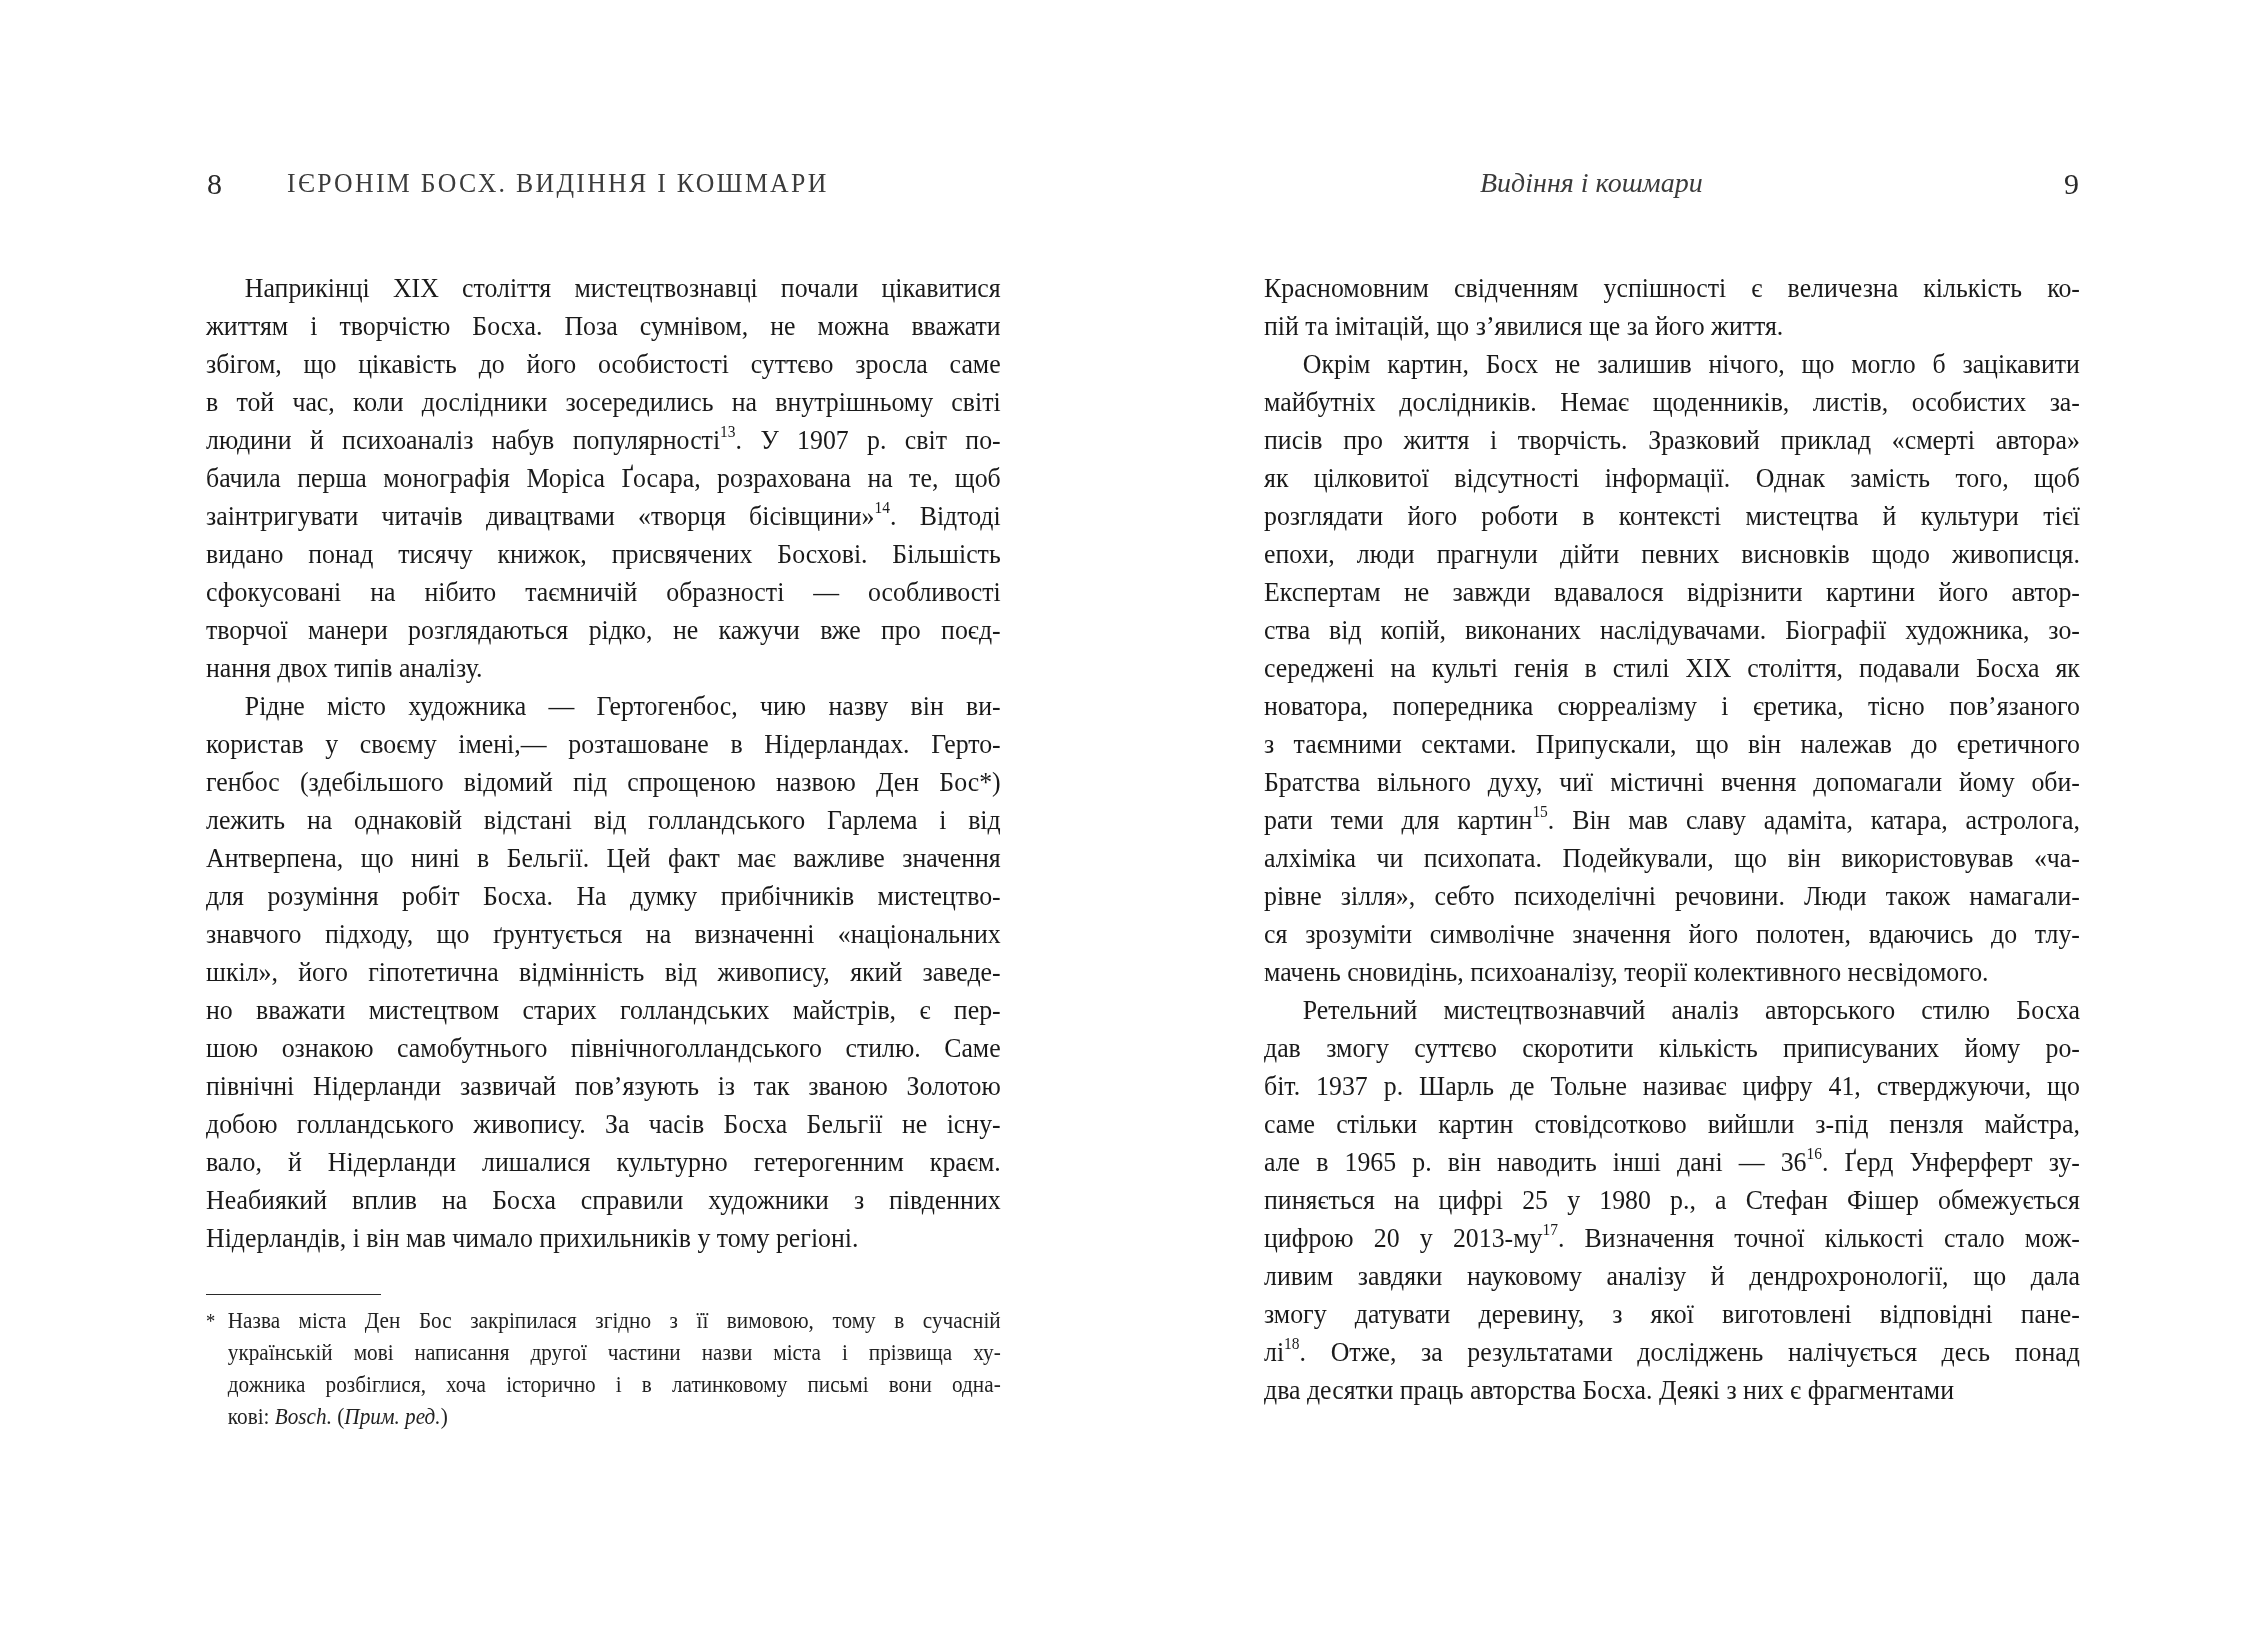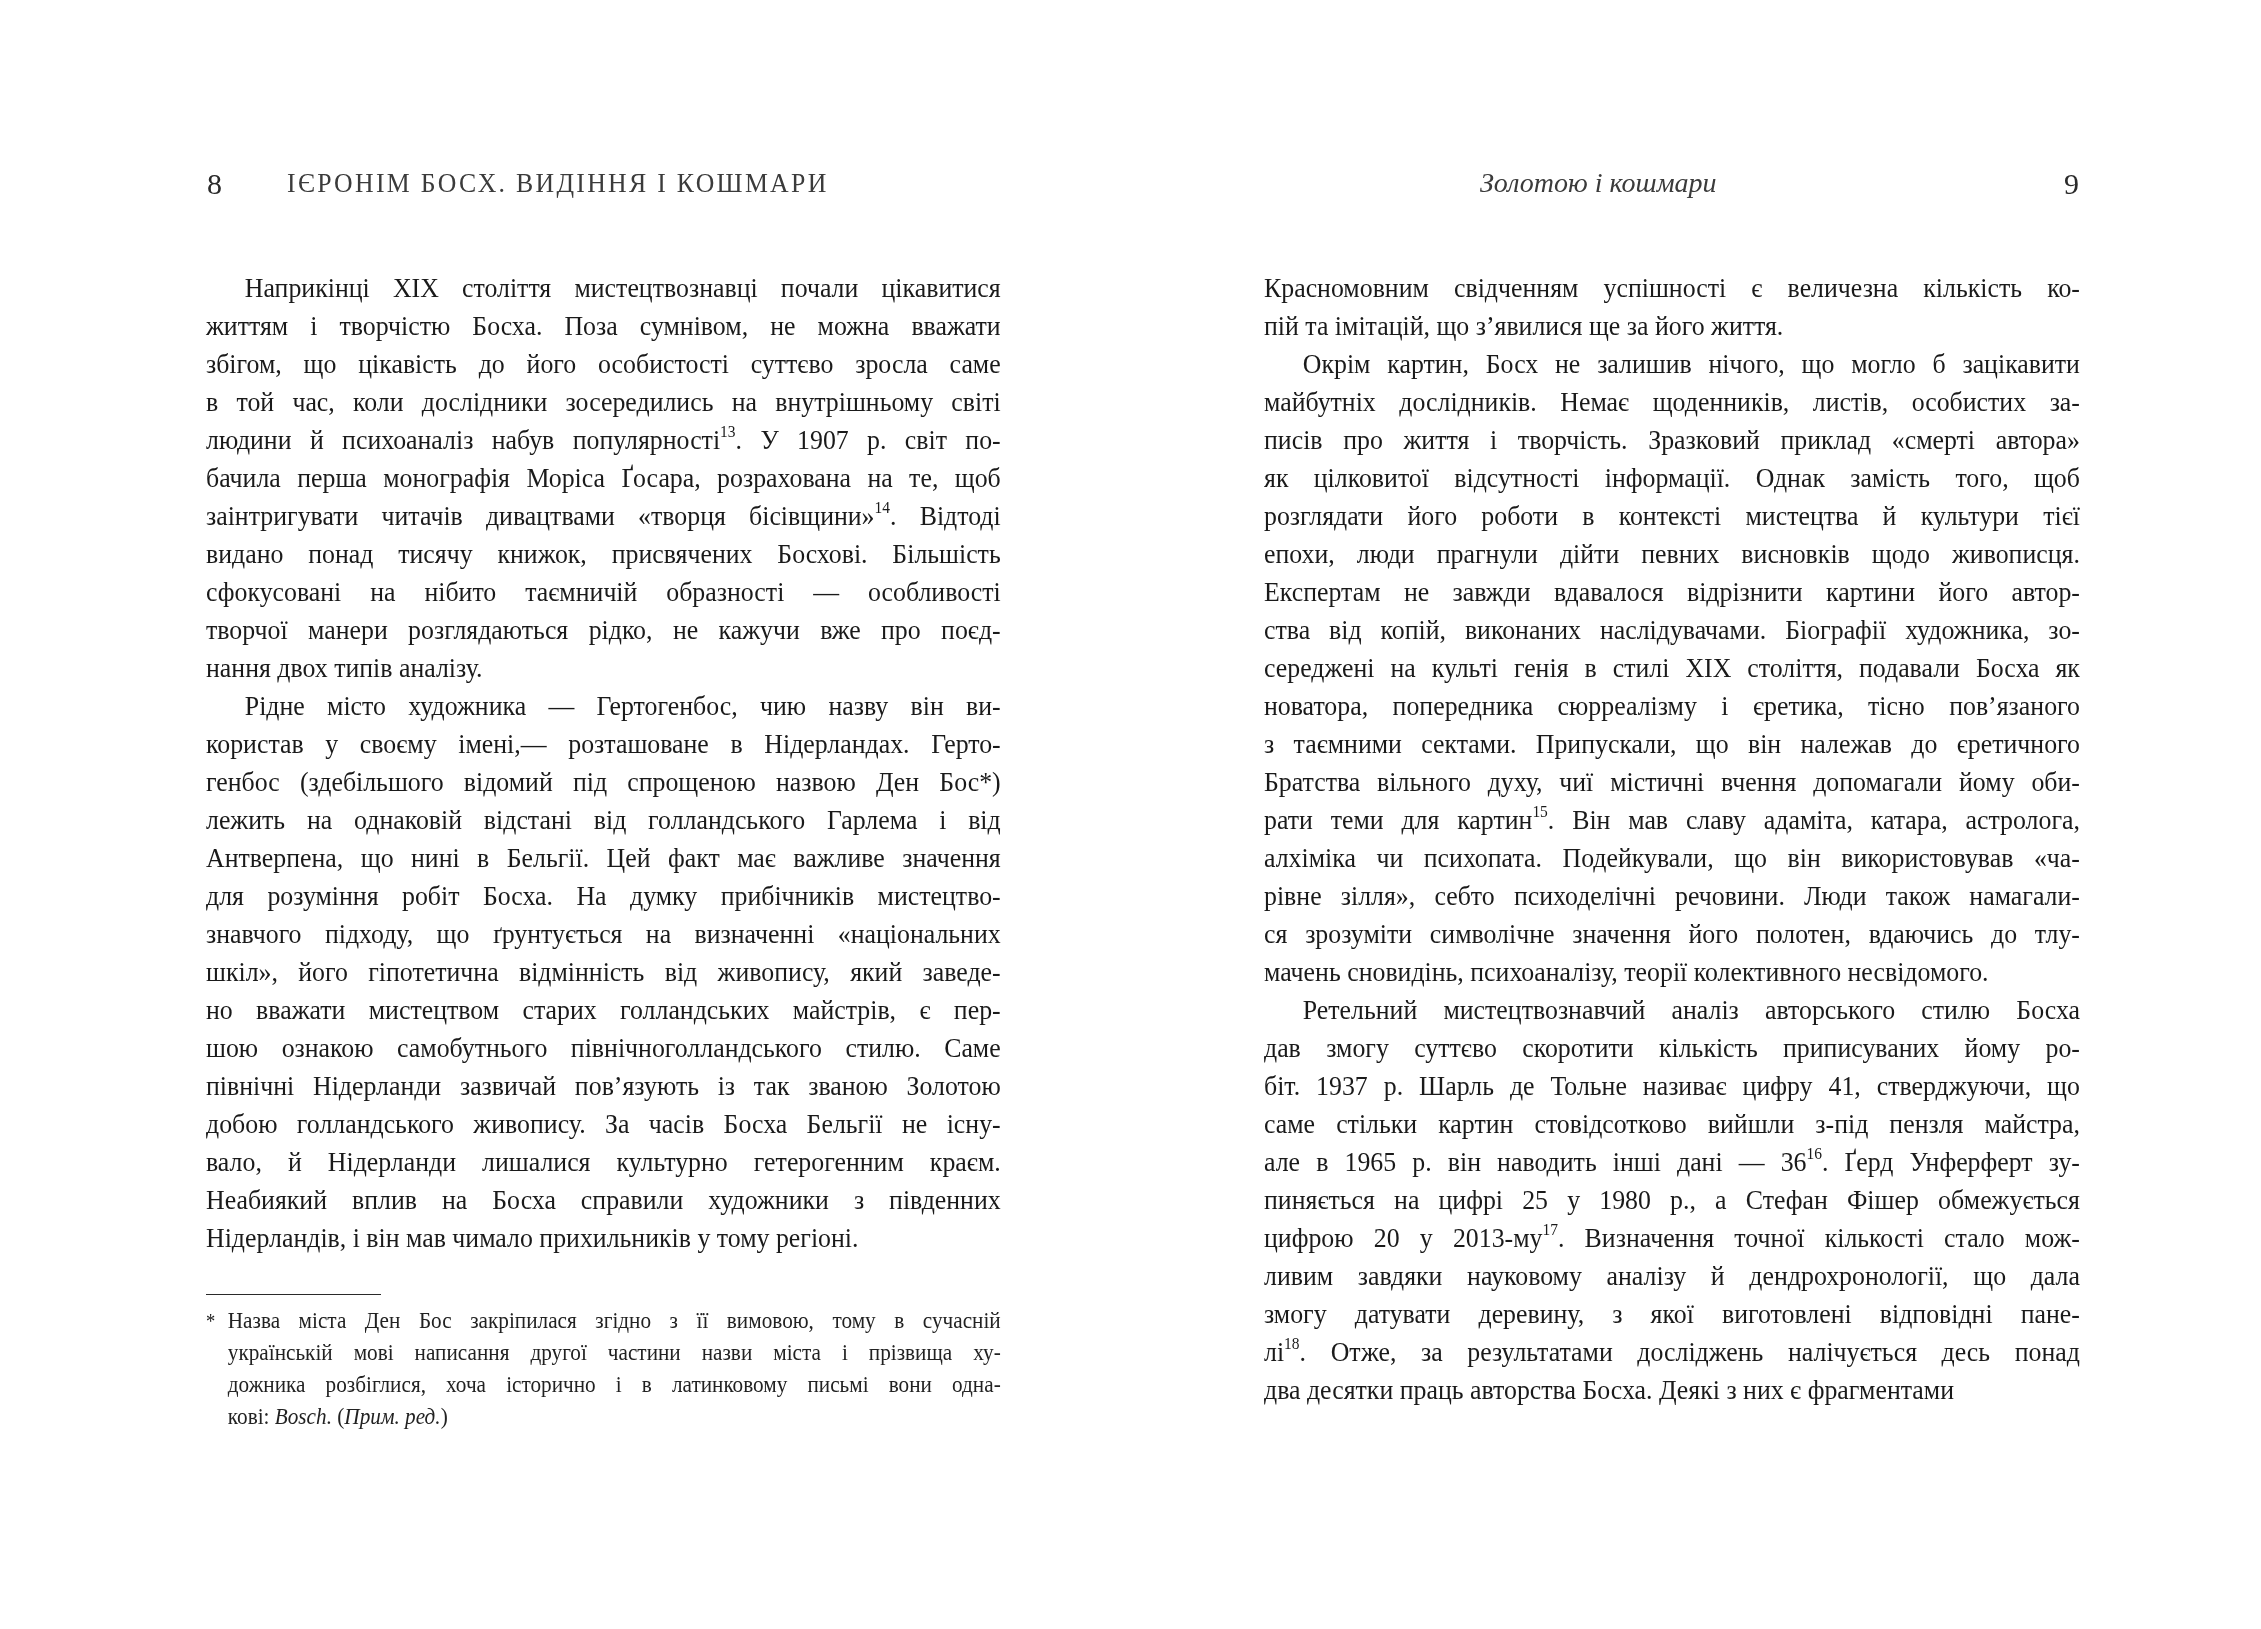--- a/index.html
+++ b/index.html
@@ -82,21 +82,21 @@
       <div class="fn-body" id="fn-body">
         <span class="line">Назва міста Ден Бос закріпилася згідно з її вимовою, тому в сучасній</span>
         <span class="line">українській мові написання другої частини назви міста і прізвища ху-</span>
         <span class="line">дожника розбіглися, хоча історично і в латинковому письмі вони одна-</span>
         <span class="line last"><span>кові: </span><span class="it">Bosch.</span><span> (</span><span class="it">Прим. ред.</span><span>)</span></span>
       </div>
     </div>
   </div>
 
   <div class="page page-right">
-    <div class="running-head right-title">Золотою і кошмари</div>
+    <div class="running-head right-title">Видіння і кошмари</div>
     <div class="folio right-folio">9</div>
     <div class="body-col right-col" id="right-body">
         <div class="para">
           <span class="line">Красномовним свідченням успішності є величезна кількість ко-</span>
           <span class="line last">пій та імітацій, що з’явилися ще за його життя.</span>
         </div>
         <div class="para indent">
           <span class="line">Окрім картин, Босх не залишив нічого, що могло б зацікавити</span>
           <span class="line">майбутніх дослідників. Немає щоденників, листів, особистих за-</span>
           <span class="line">писів про життя і творчість. Зразковий приклад «смерті автора»</span>

